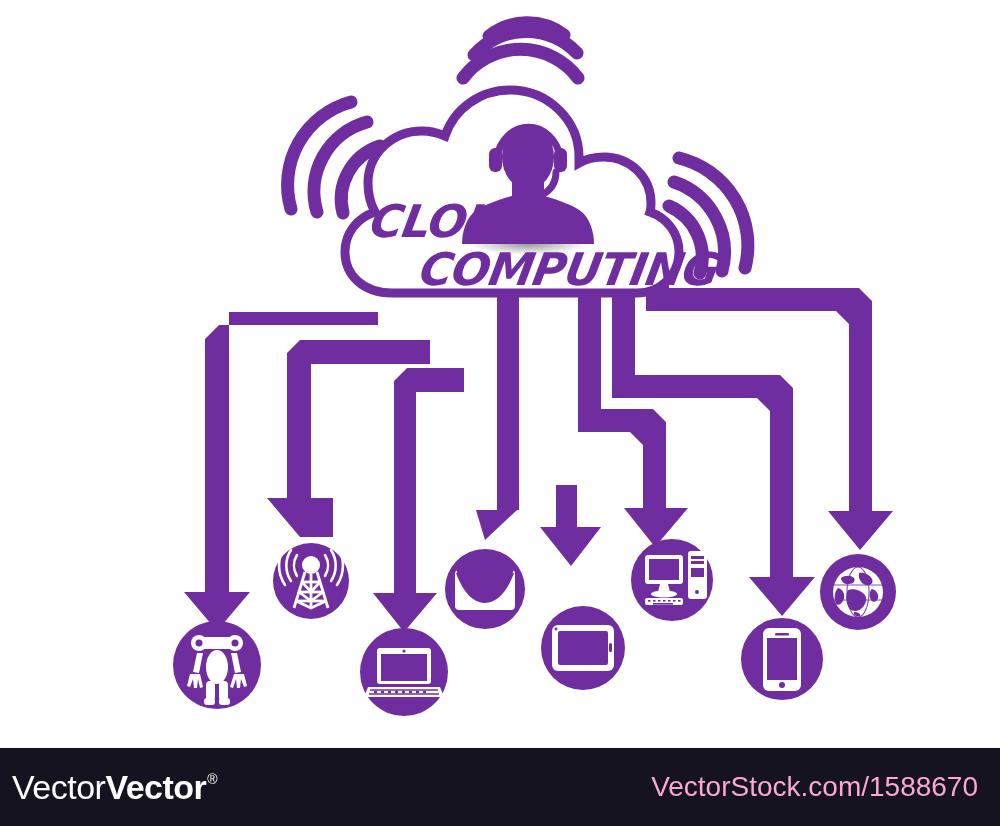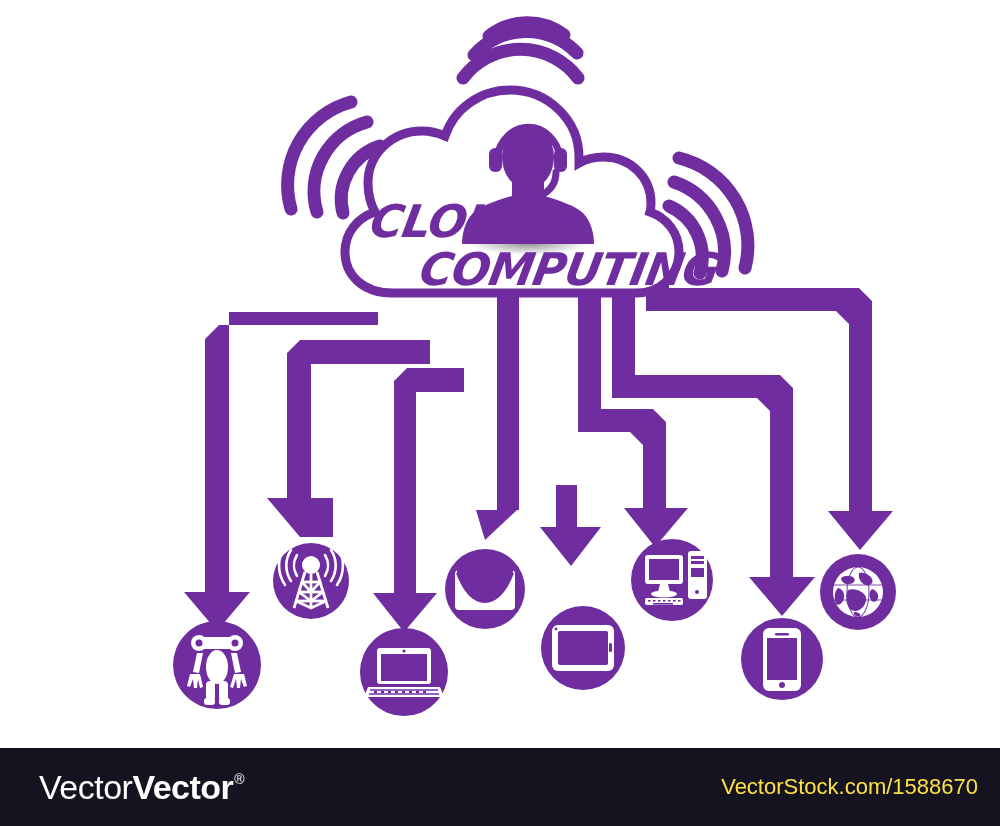--- a/index.html
+++ b/index.html
@@ -36,43 +36,43 @@
     position: absolute;
     left: 0;
     top: 748px;
     width: 1000px;
     height: 78px;
     background: #14131f;
     display: flex;
     align-items: center;
     justify-content: space-between;
     box-sizing: border-box;
-    padding: 0 22px 0 39px;
+    padding: 0 22px 0 12px;
   }
   #brand {
     color: #ffffff;
     font-size: 34px;
     letter-spacing: -0.5px;
     line-height: 1;
     white-space: nowrap;
     display: flex;
     align-items: flex-start;
   }
   #brand .light { font-weight: 300; }
   #brand .bold  { font-weight: 700; }
   #brand .reg {
     font-size: 14px;
     vertical-align: super;
     position: relative;
     top: 2px;
     left: 1px;
   }
   #wm-url {
-    color: #fde047;
-    font-size: 22px;
+    color: #f9a8d4;
+    font-size: 28px;
     white-space: nowrap;
     letter-spacing: 0px;
   }
   .cloud-label {
     font-family: "DejaVu Sans", sans-serif;
     font-weight: 700;
     font-style: italic;
     letter-spacing: -1px;
   }
 </style>

